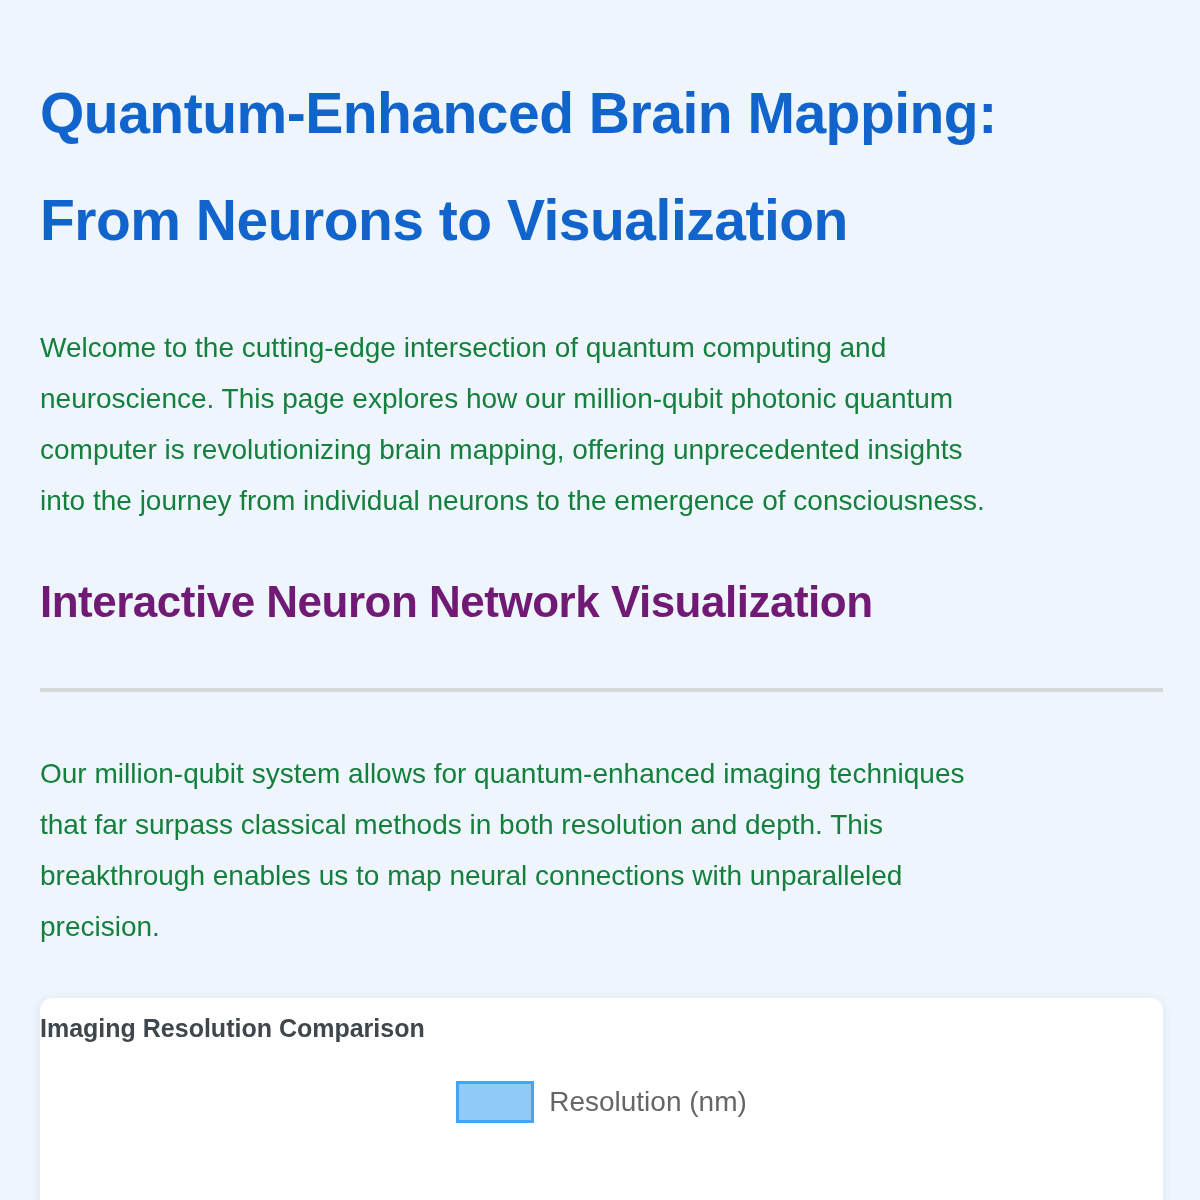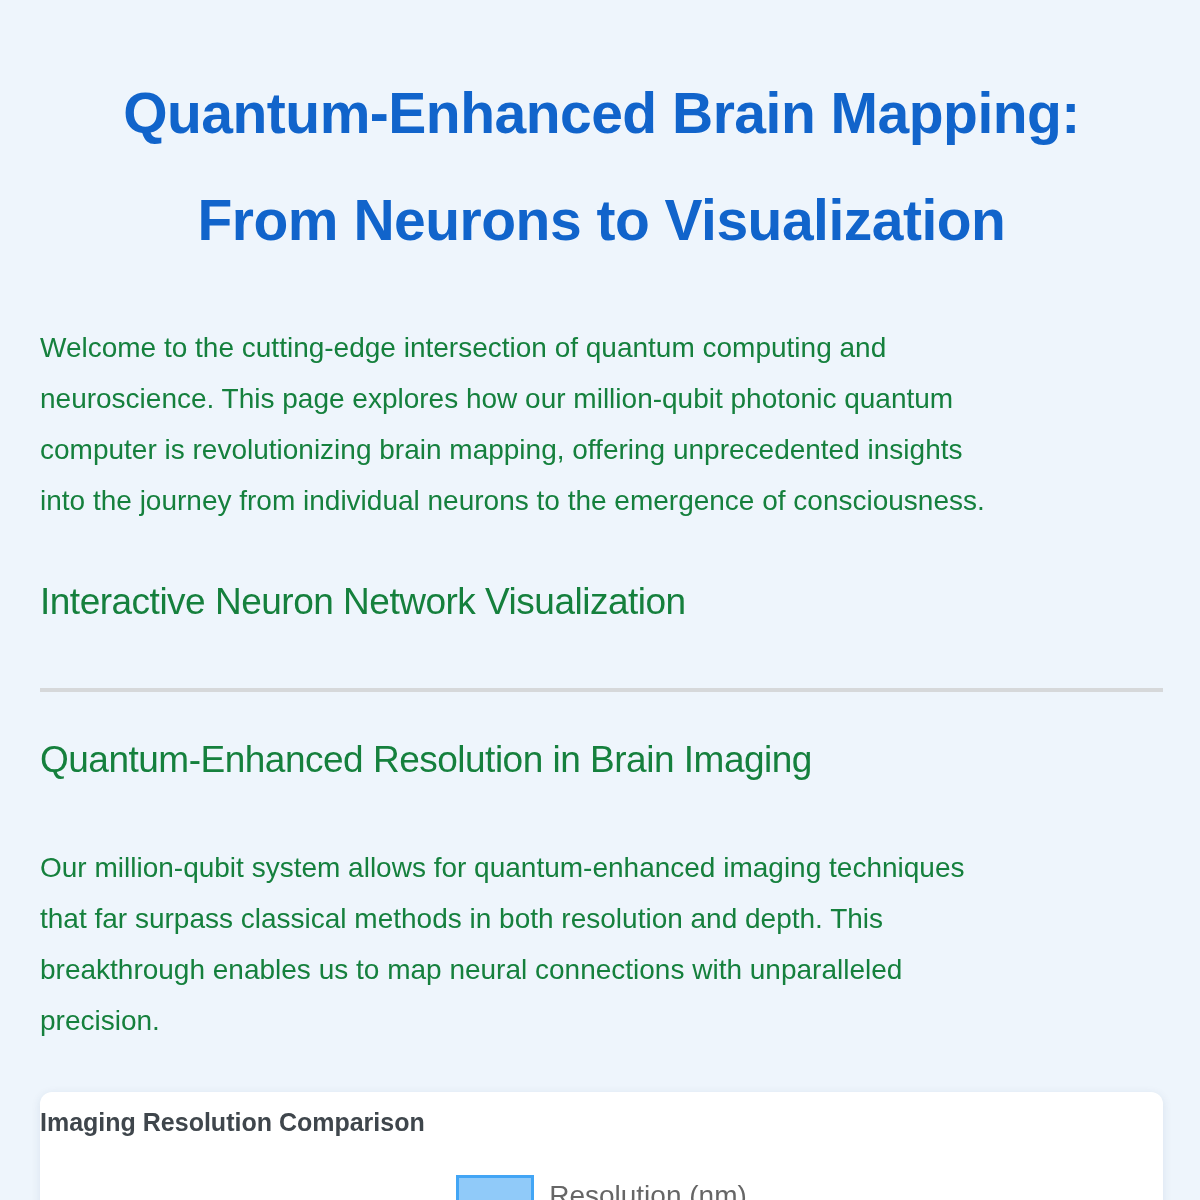--- a/index.html
+++ b/index.html
@@ -13,34 +13,33 @@
     width: 1200px;
     padding: 0 37px 0 40px;
   }
   .page-title {
     padding-top: 60px;
     color: #1164cb;
     font-size: 57px;
     font-weight: bold;
     line-height: 107px;
     letter-spacing: -0.5px;
-    text-align: center;
   }
   .page-title .line { display: block; white-space: nowrap; }
   .para {
     margin-top: 48px;
     color: #15803d;
     font-size: 28px;
     line-height: 51px;
   }
   .para .line { display: block; white-space: nowrap; }
   .section-heading {
-    color: #15803d;
-    font-size: 37px;
-    font-weight: normal;
+    color: #701a75;
+    font-size: 44px;
+    font-weight: bold;
     line-height: 52px;
     letter-spacing: -0.5px;
     white-space: nowrap;
   }
   .heading-1 { margin-top: 50px; }
   .divider {
     margin-top: 60px;
     height: 4px;
     border: none;
     background: #d6d8da;
@@ -102,21 +101,20 @@
     <span class="line">Welcome to the cutting-edge intersection of quantum computing and</span>
     <span class="line">neuroscience. This page explores how our million-qubit photonic quantum</span>
     <span class="line">computer is revolutionizing brain mapping, offering unprecedented insights</span>
     <span class="line">into the journey from individual neurons to the emergence of consciousness.</span>
   </div>
 
   <h2 class="section-heading heading-1">Interactive Neuron Network Visualization</h2>
 
   <hr class="divider">
 
-  <h2 class="section-heading heading-2">Quantum-Enhanced Resolution in Brain Imaging</h2>
 
   <div class="para para-2">
     <span class="line">Our million-qubit system allows for quantum-enhanced imaging techniques</span>
     <span class="line">that far surpass classical methods in both resolution and depth. This</span>
     <span class="line">breakthrough enables us to map neural connections with unparalleled</span>
     <span class="line">precision.</span>
   </div>
 
   <div class="chart-card">
     <div class="chart-title">Imaging Resolution Comparison</div>

